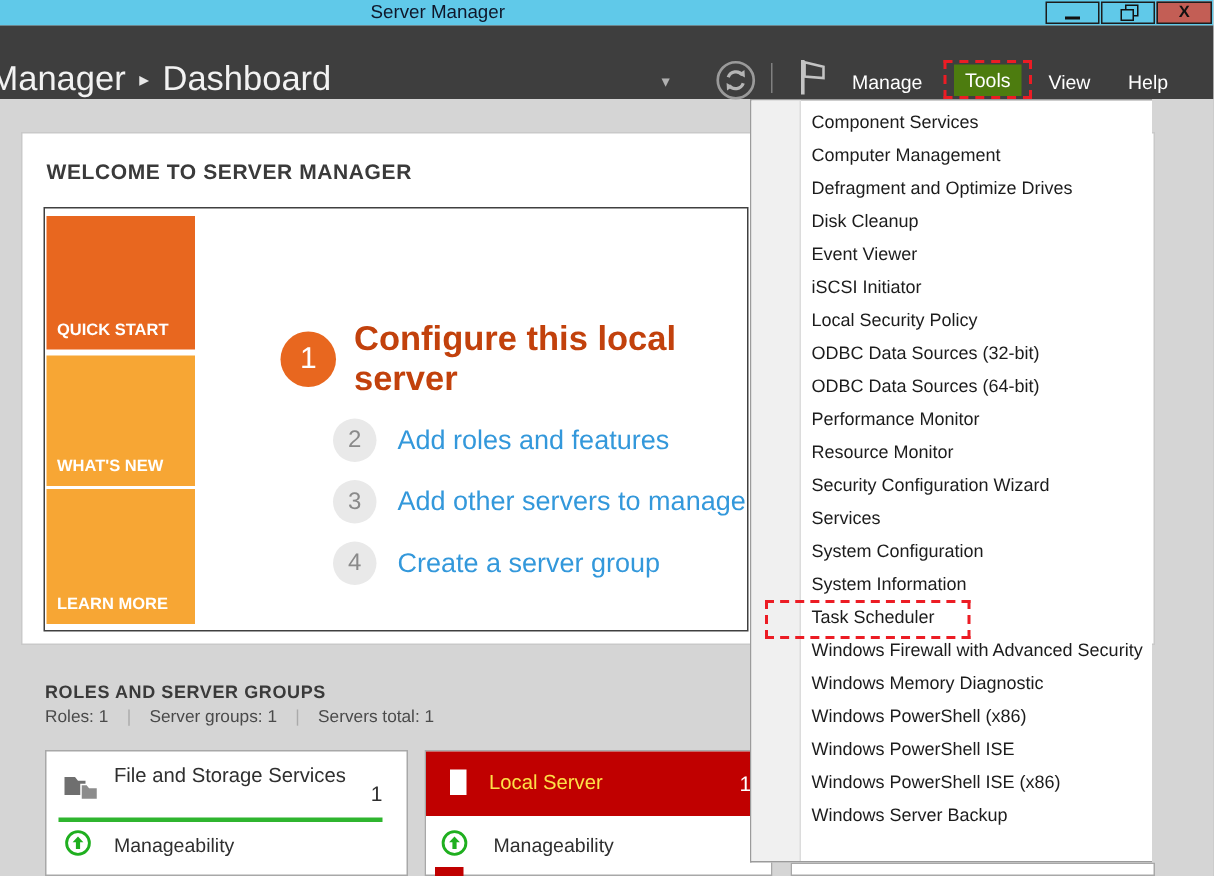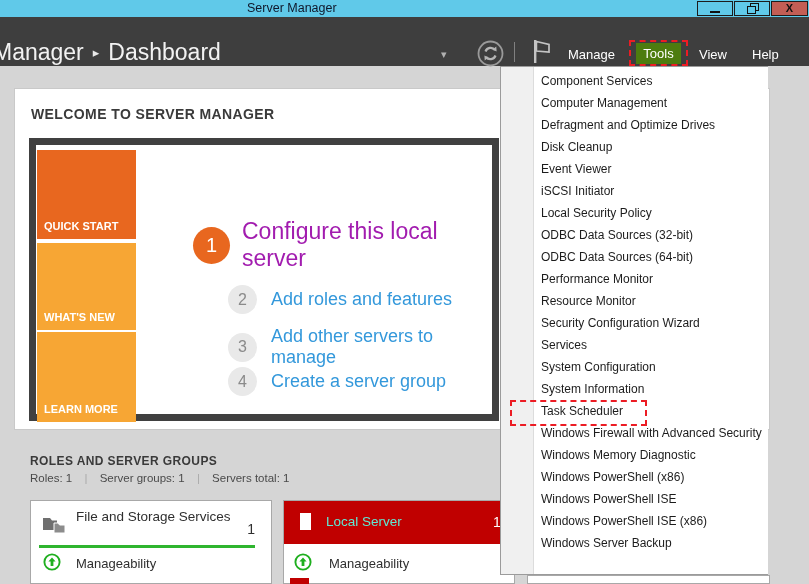--- a/index.html
+++ b/index.html
@@ -38,30 +38,30 @@
   .tools-menu { position:absolute; left:500px; top:66px; width:268px; height:509px; background:#ffffff;
                 border:1px solid #9b9b9b; border-right:none; z-index:50; padding-top:3px; }
   .menu-gutter { position:absolute; left:0; top:0; bottom:0; width:33px; background:#f0f0f0; border-right:1px solid #dcdcdc; }
   .menu-list { list-style:none; position:relative; }
   .menu-item { position:relative; height:22px; line-height:22px; padding-left:40px; font-size:12px; color:#1c1c1c; white-space:nowrap; }
   .menu-item.highlighted::after { content:''; position:absolute; left:9px; top:0px; width:133px; height:22px; border:2px dashed #ec1c24; }
 
   
   .welcome-panel { position:absolute; left:14px; top:88px; width:756px; height:342px; background:#fff; border:1px solid #c9c9c9; }
   .welcome-heading { position:absolute; left:16px; top:17px; font-size:14px; font-weight:700; color:#3a3a3a; letter-spacing:.4px; }
-  .welcome-tile { position:absolute; left:14px; top:49px; width:470px; height:283px; border:7px solid #404040; background:#fff; }
+  .welcome-tile { position:absolute; left:14px; top:49px; width:470px; height:283px; border:1px solid #404040; background:#fff; }
   .side-tab { position:absolute; left:1px; width:99px; color:#fff; font-size:11px; font-weight:700; display:flex; align-items:flex-end; padding:7px; }
   .tab-quick  { top:5px;   height:89px; background:#e8671f; }
   .tab-new    { top:98px;  height:87px; background:#f7a634; }
   .tab-learn  { top:187px; height:90px; background:#f7a634; }
   .step { position:absolute; display:flex; align-items:center; }
   .step-circle { border-radius:50%; display:flex; align-items:center; justify-content:center; flex:0 0 auto; }
   .step-1 { left:157px; top:73px; }
   .step-1 .step-circle { width:37px; height:37px; background:#e8671f; color:#fff; font-size:20px; }
-  .step-1 .step-label { font-size:23px; color:#a21caf; margin-left:12px; font-weight:400; }
+  .step-1 .step-label { font-size:23px; color:#c2410c; margin-left:12px; font-weight:700; }
   .step-n .step-circle { width:29px; height:29px; background:#e9e9e9; color:#8a8a8a; font-size:16px; }
   .step-n .step-label { font-size:18px; color:#3398db; margin-left:14px; font-weight:300; }
   .step-2 { left:192px; top:140px; }
   .step-3 { left:192px; top:181px; }
   .step-4 { left:192px; top:222px; }
 
   
   .roles-heading { position:absolute; left:30px; top:454px; font-size:12px; font-weight:700; color:#3a3a3a; letter-spacing:.4px; }
   .roles-stats { position:absolute; left:30px; top:472px; font-size:11.5px; color:#4a4a4a; }
   .roles-stats .stat-sep { color:#aaa; margin:0 9px; }
@@ -74,21 +74,21 @@
   .fss-count { position:absolute; right:16px; top:20px; font-size:14px; color:#2f2f2f; }
   .fss-underline { position:absolute; left:8px; top:44px; width:216px; height:3px; background:#2fb52f; }
   .status-row-label { position:absolute; left:45px; top:55px; font-size:13px; color:#2f2f2f; }
   .status-icon { position:absolute; top:52px; }
   .fss-status-icon { left:12px; }
   .ls-status-icon { left:10px; }
   .ls-header { position:absolute; left:0; top:0; right:0; height:43px; background:#c00000; }
   .ls-server-icon { position:absolute; left:16px; top:9px; width:11px; height:25px; }
   .ls-server-icon .cap { width:11px; height:5px; background:#fff; }
   .ls-server-icon .body2 { width:11px; height:17px; background:#fff; margin-top:3px; }
-  .ls-title { position:absolute; left:42px; top:13px; font-size:13.5px; color:#5eead4; }
+  .ls-title { position:absolute; left:42px; top:13px; font-size:13.5px; color:#fde047; }
   .ls-count { position:absolute; left:209px; top:13px; font-size:14px; color:#fff; }
   .ls-alert-badge { position:absolute; left:6px; top:77px; width:19px; height:7px; background:#c00000; }
 </style>
 </head>
 <body>
 
 <div id="root">
 
   <div class="titlebar">
     <span class="titlebar-text">Server Manager</span>

